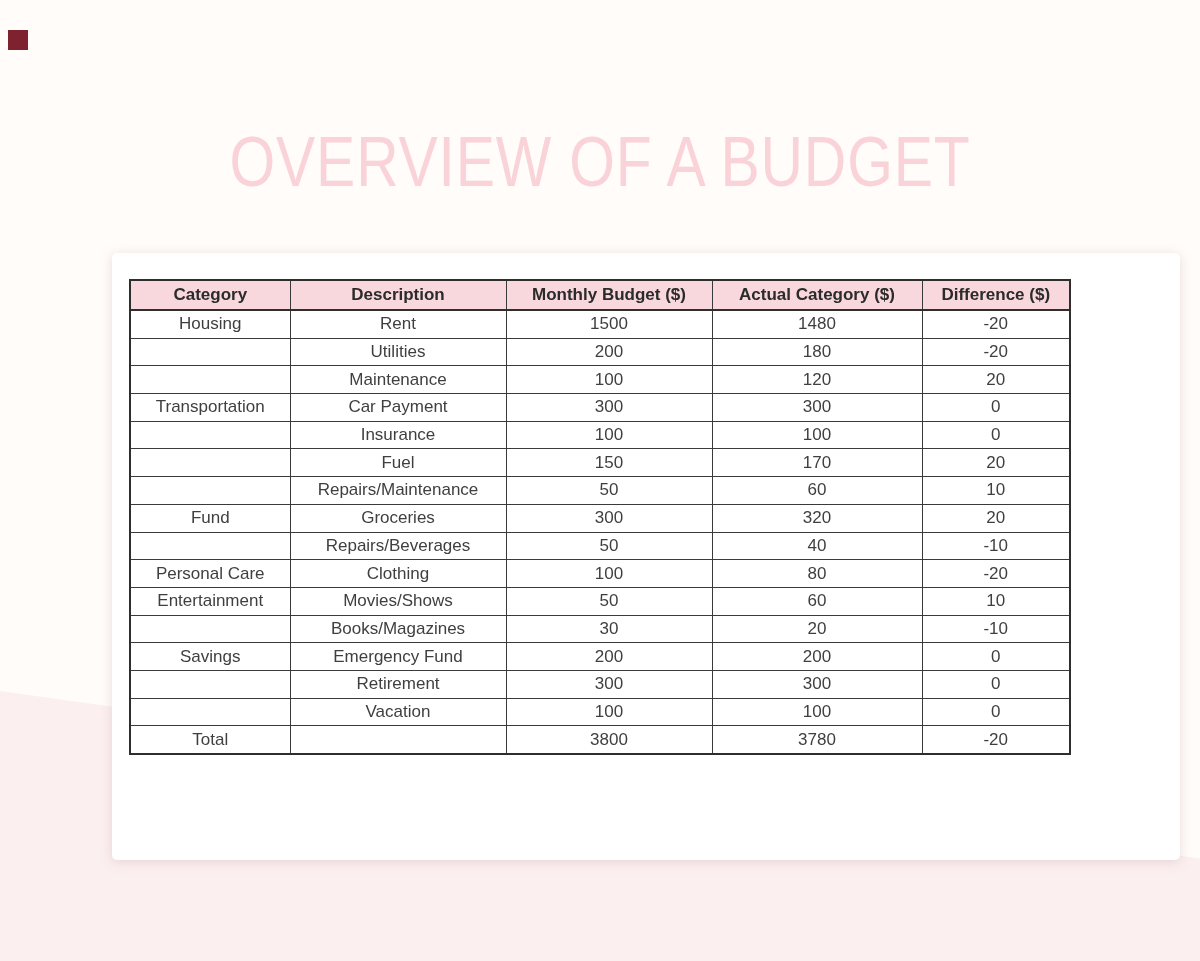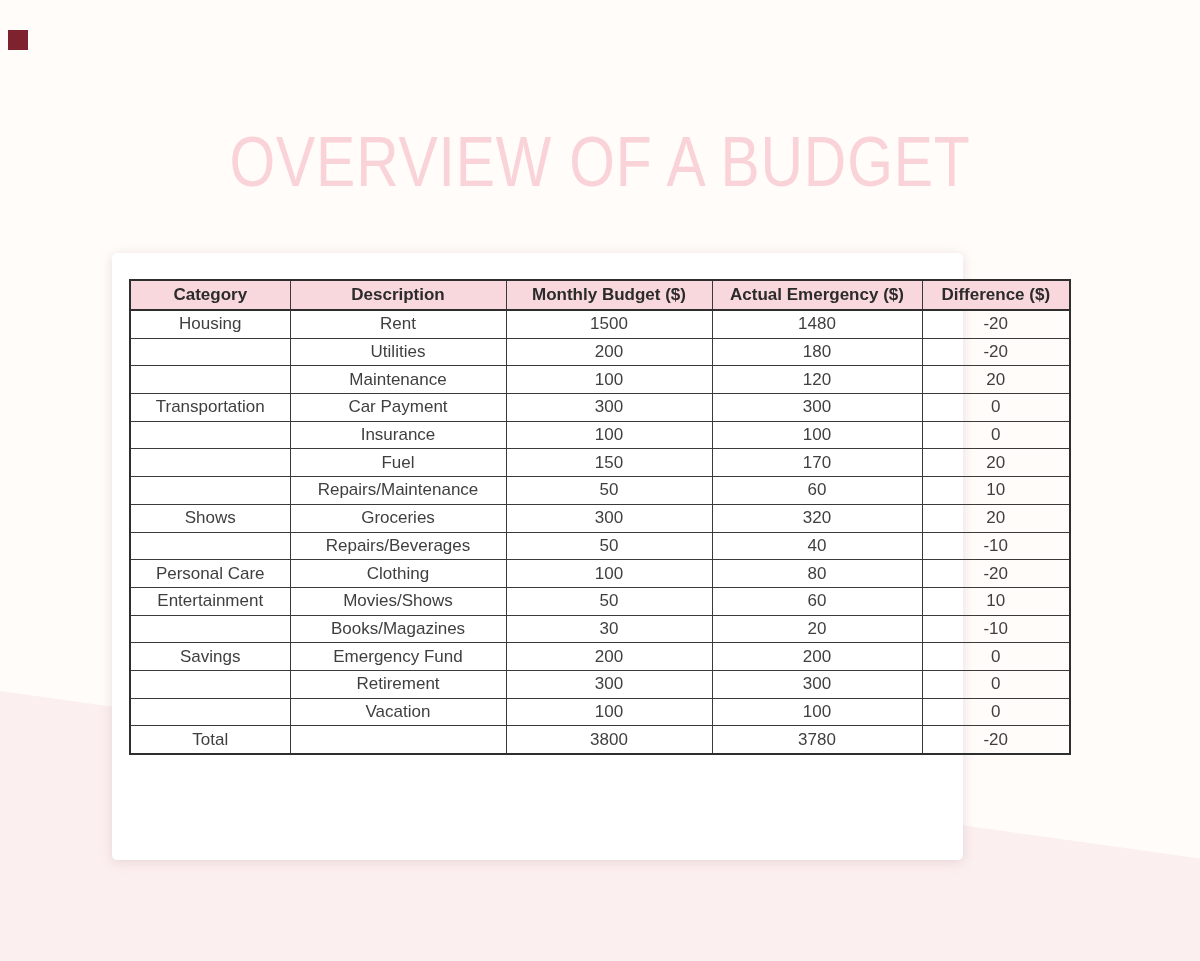--- a/index.html
+++ b/index.html
@@ -18,21 +18,21 @@
     background:#7E2230;
   }
   .page-title {
     position:absolute; top:122px; left:0; width:1200px; margin:0;
     text-align:center; white-space:nowrap;
     font-size:70px; font-weight:400; letter-spacing:1px;
     color:#F9D3D7;
     transform:scaleX(0.84); transform-origin:50% 50%;
   }
   .card {
-    position:absolute; left:112px; top:253px; width:851px; height:607px;
+    position:absolute; left:112px; top:253px; width:1068px; height:607px;
     background:#FFFFFF; border-radius:5px;
     box-shadow:0 2px 12px rgba(190,160,160,0.35);
   }
   table.budget {
     position:absolute; left:17px; top:26px; width:940px;
     border-collapse:collapse; table-layout:fixed;
     border:2px solid #2E2E2E;
   }
   table.budget th, table.budget td {
     border:1px solid #3A3A3A;
@@ -65,21 +65,21 @@
         <col class="c2">
         <col class="c3">
         <col class="c4">
         <col class="c5">
     </colgroup>
     <thead>
       <tr>
           <th>Category</th>
           <th>Description</th>
           <th>Monthly Budget ($)</th>
-          <th>Actual Emergency ($)</th>
+          <th>Actual Category ($)</th>
           <th>Difference ($)</th>
         </tr>
     </thead>
     <tbody>
         <tr>
           <td>Housing</td>
           <td>Rent</td>
           <td>1500</td>
           <td>1480</td>
           <td>-20</td>
@@ -120,21 +120,21 @@
           <td>20</td>
         </tr>
         <tr>
           <td></td>
           <td>Repairs/Maintenance</td>
           <td>50</td>
           <td>60</td>
           <td>10</td>
         </tr>
         <tr>
-          <td>Shows</td>
+          <td>Fund</td>
           <td>Groceries</td>
           <td>300</td>
           <td>320</td>
           <td>20</td>
         </tr>
         <tr>
           <td></td>
           <td>Repairs/Beverages</td>
           <td>50</td>
           <td>40</td>

